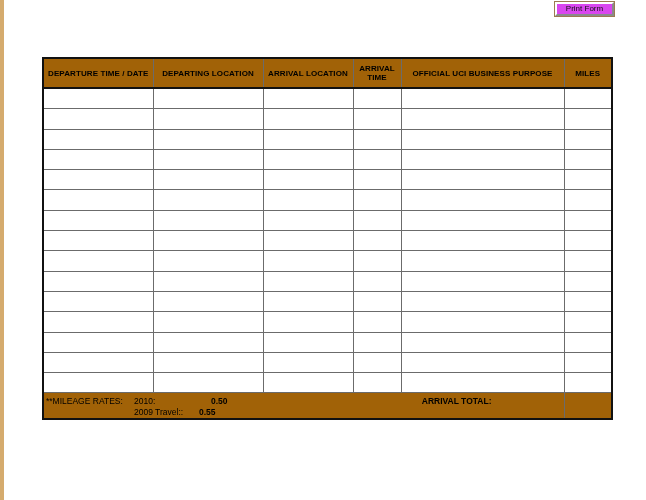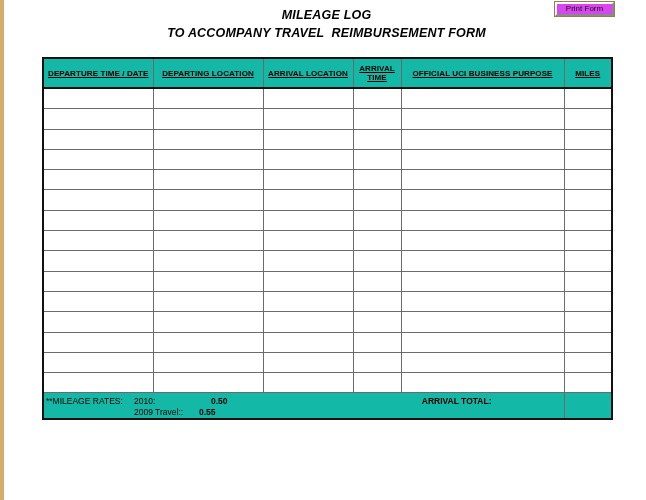--- a/index.html
+++ b/index.html
@@ -80,22 +80,21 @@
   #title-line-2 { margin-top: 4px; }
 
   
   #mileage-table {
     position: absolute;
     left: 38px;
     top: 57px;
     width: 569px;
     border-collapse: collapse;
     table-layout: fixed;
-    background: #14b8a6;
-    text-decoration: underline;
+    background: #a16207;
   }
   #mileage-table td, #mileage-table th {
     border: 1px solid #6b6b6b;
     padding: 0;
     margin: 0;
   }
 
   
   #mileage-table {
     border: 2px solid #111111;
@@ -165,24 +164,20 @@
   }
 </style>
 </head>
 <body>
 
 <div id="viewer-frame">
   <div id="page-sheet">
 
     <button id="print-form-button">Print Form</button>
 
-    <div id="title-block">
-      <div id="title-line-1" class="doc-title">MILEAGE LOG</div>
-      <div id="title-line-2" class="doc-title">TO ACCOMPANY TRAVEL  REIMBURSEMENT FORM</div>
-    </div>
 
     <table id="mileage-table">
       <colgroup id="table-colgroup">
           <col style="width: 110px;">
           <col style="width: 110px;">
           <col style="width: 90px;">
           <col style="width: 48px;">
           <col style="width: 163px;">
           <col style="width: 48px;">
         </colgroup>

